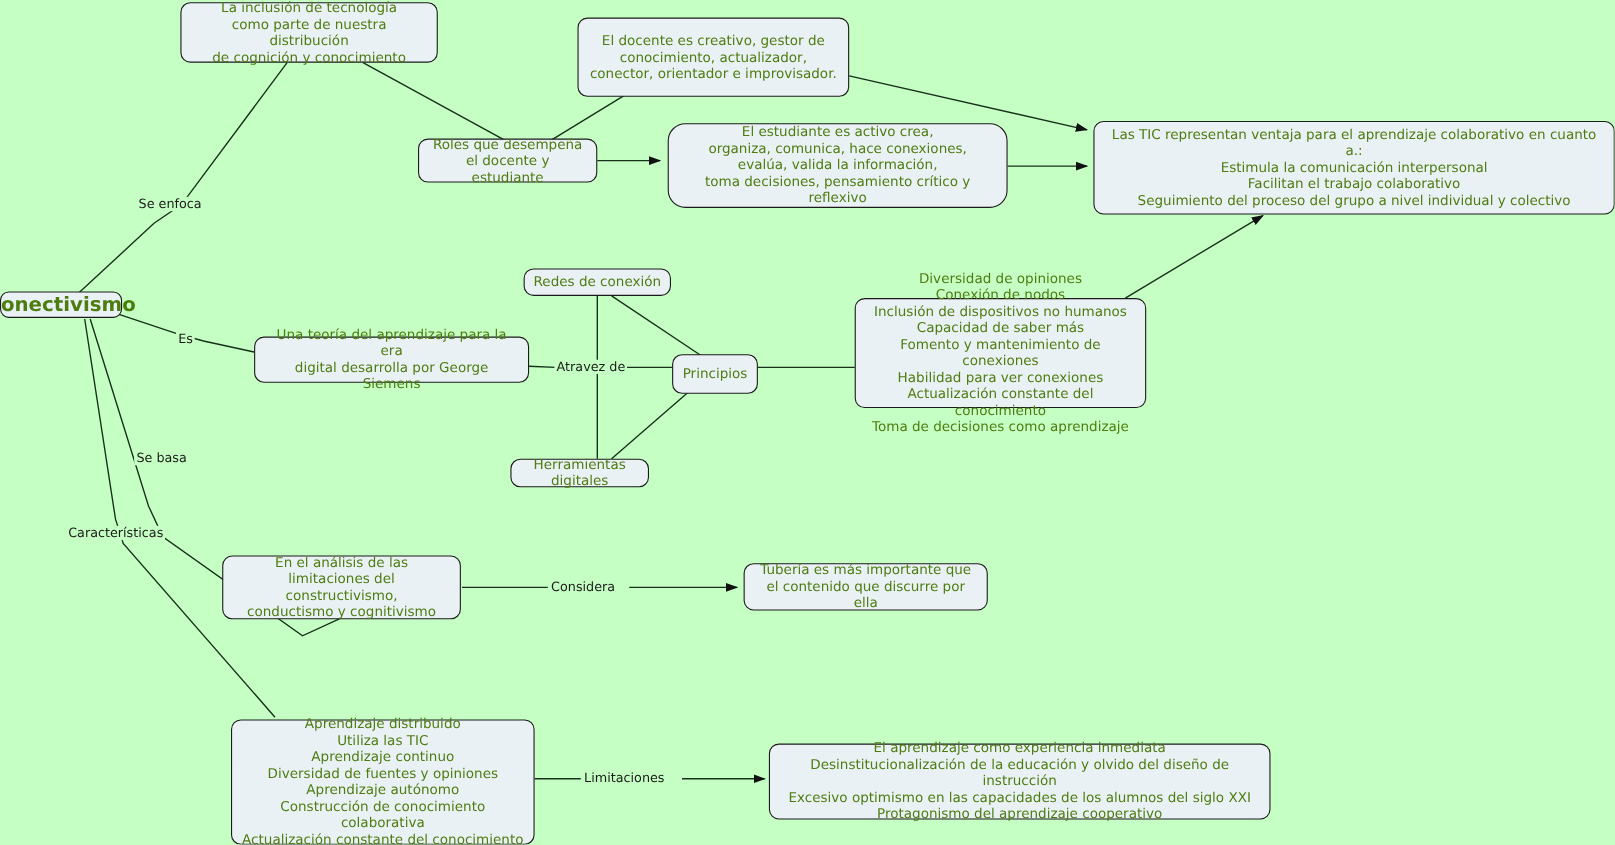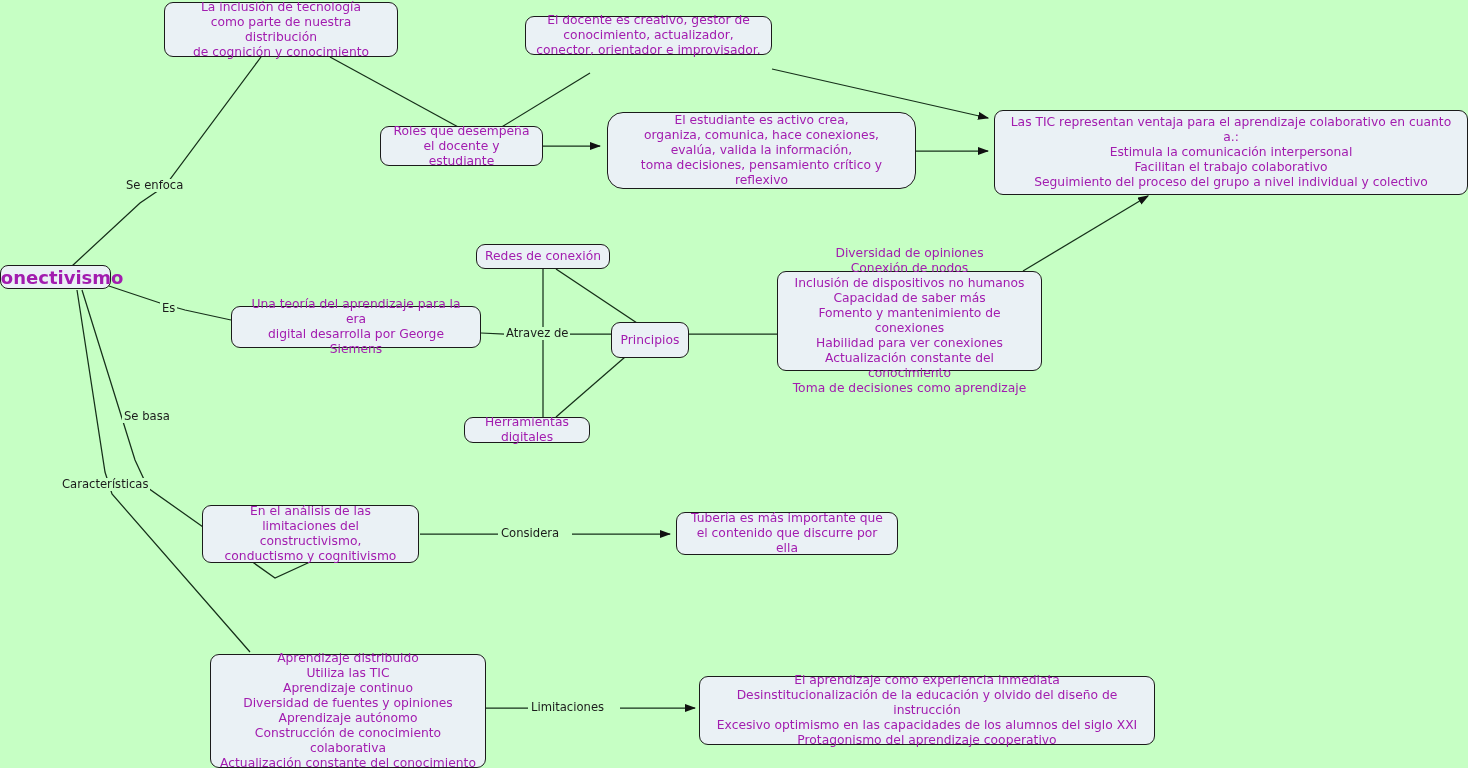--- a/index.html
+++ b/index.html
@@ -21,21 +21,21 @@
     width: 1468px;
     height: 768px;
     pointer-events: none;
   }
   .node {
     position: absolute;
     box-sizing: border-box;
     background: #eaf1f5;
     border: 1.3px solid #1b1b1b;
     border-radius: 9px;
-    color: #a21caf;
+    color: #4d7c0f;
     font-size: 12.3px;
     line-height: 15px;
     text-align: center;
     display: flex;
     align-items: center;
     justify-content: center;
     padding: 3px 8px;
     white-space: pre-line;
     z-index: 2;
   }
@@ -101,21 +101,21 @@
       <path d="M 77,290 L 105,472 L 112,494 L 250,652"></path>
 
       <path d="M 486,708 L 528,708 M 620,708 L 695,708" marker-end="url(#arrow)"></path>
     </g>
   </svg>
 
   <div class="node" style="left:164px; top:2px; width:234px; height:55px;">La inclusión de tecnología
 como parte de nuestra distribución
 de cognición y conocimiento</div>
 
-  <div class="node" style="left:525px; top:16px; width:247px; height:39px;">El docente es creativo, gestor de
+  <div class="node" style="left:525px; top:16px; width:247px; height:72px;">El docente es creativo, gestor de
 conocimiento, actualizador,
 conector, orientador e improvisador.</div>
 
   <div class="node" style="left:380px; top:126px; width:163px; height:40px;">Roles que desempeña
 el docente y estudiante</div>
 
   <div class="node" style="left:607px; top:112px; width:309px; height:77px;border-radius:16px;">El estudiante es activo crea,
 organiza, comunica, hace conexiones,
 evalúa, valida la información,
 toma decisiones, pensamiento crítico y reflexivo</div>

